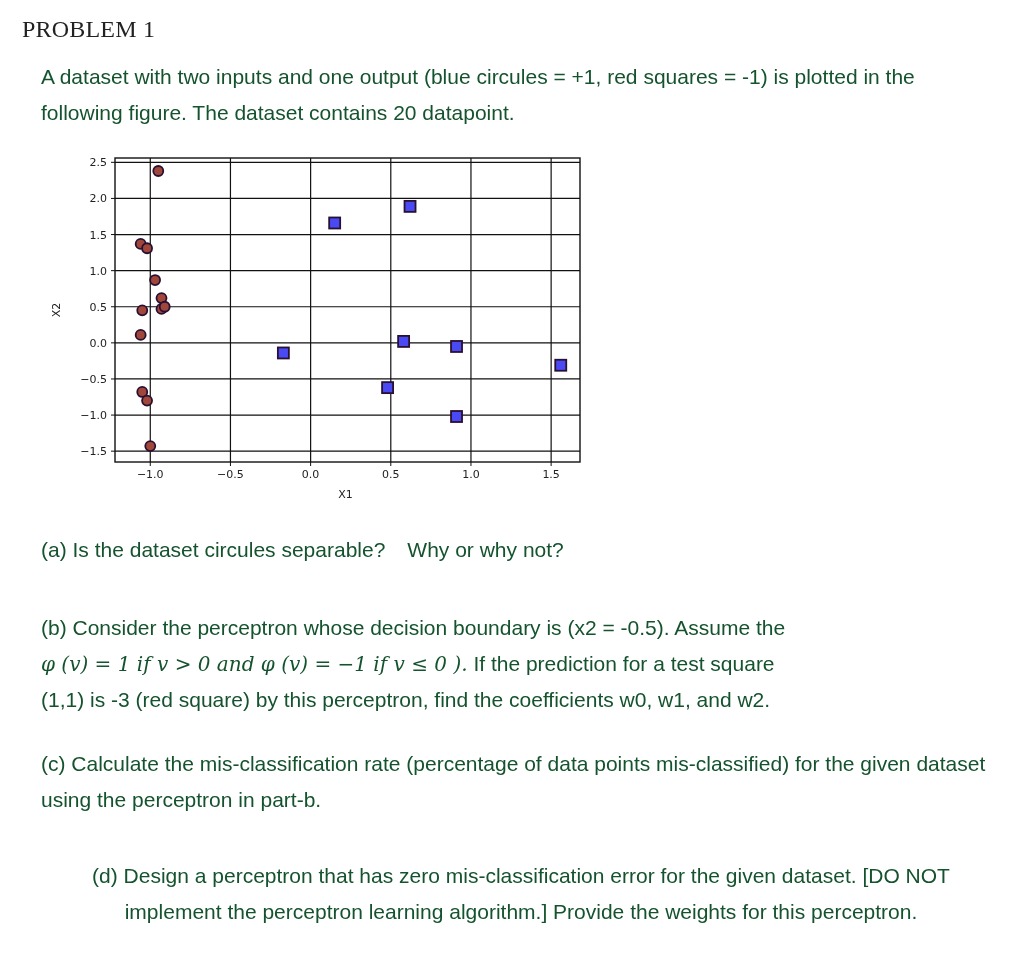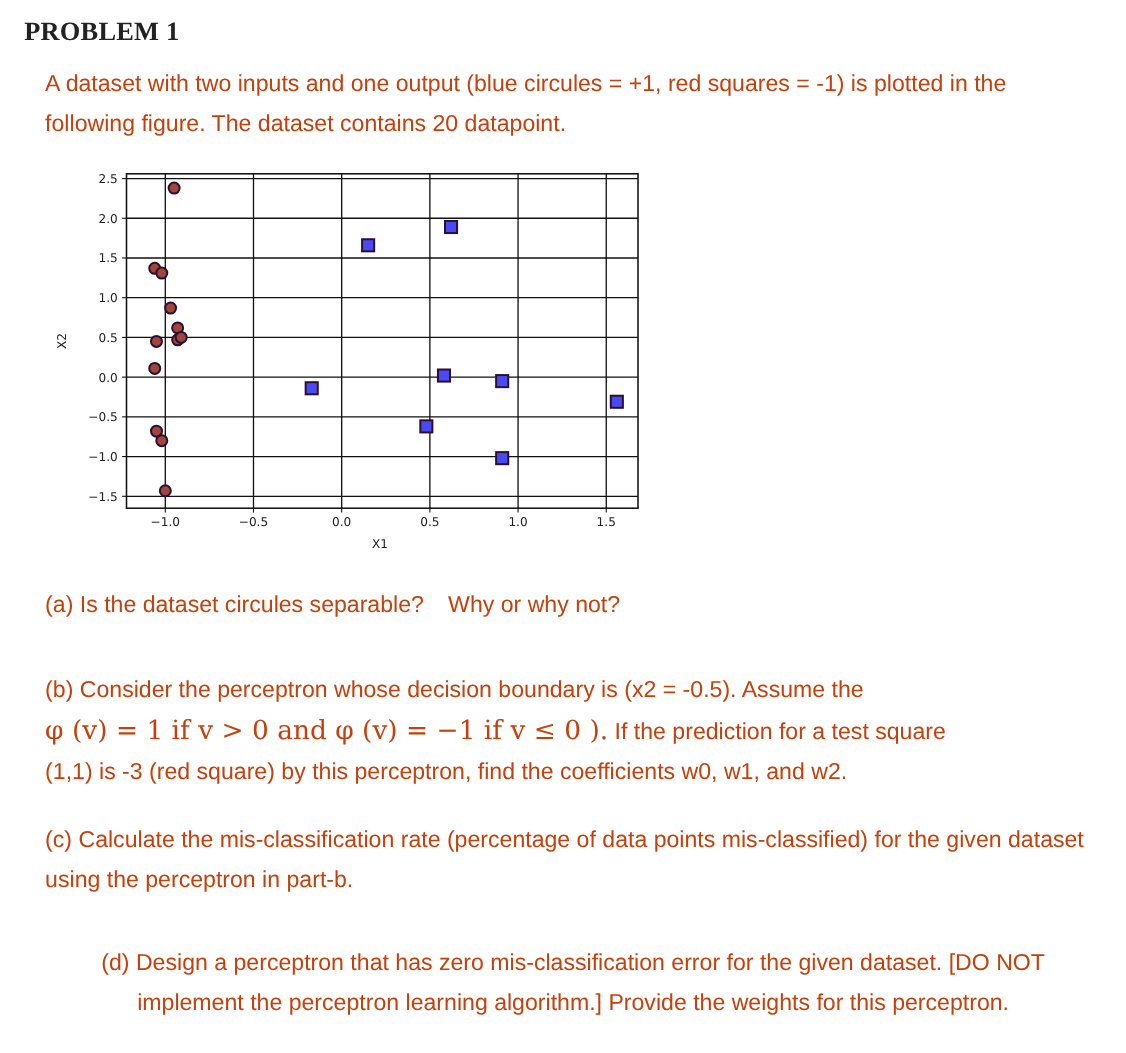--- a/index.html
+++ b/index.html
@@ -1,24 +1,24 @@
 <!DOCTYPE html>
 <html><head>
 <meta charset="utf-8">
 <style>
   html, body { margin:0; padding:0; background:#ffffff; }
   body { width:1024px; height:957px; position:relative; overflow:hidden; color:#1a1a1a; font-family:"Liberation Sans", sans-serif; }
-  .title { position:absolute; left:22px; top:16px; font-family:"Liberation Serif", serif; font-size:24px; letter-spacing:0.2px; color:#222;font-weight:bold; }
-  .para { position:absolute; left:41px; font-size:21px; line-height:36px; color:#c2410c; }
+  .title { position:absolute; left:22px; top:16px; font-family:"Liberation Serif", serif; font-size:24px; letter-spacing:0.2px; color:#222; }
+  .para { position:absolute; left:41px; font-size:21px; line-height:36px; color:#14532d; }
   .p-intro { top:59px; width:960px; }
   .p-a { top:532px; }
   .p-b { top:610px; width:960px; }
   .p-c { top:746px; width:960px; }
   .p-d { top:858px; width:960px;text-align:center; }
-  .math { font-family:"DejaVu Serif", serif; font-size:24px; }
+  .math { font-family:"DejaVu Serif", serif; font-style:italic; font-size:20px; }
   .gap { display:inline-block; width:22px; }
   #plot { position:absolute; left:40px; top:150px; }
 </style>
 </head>
 <body>
 
 <div class="title">PROBLEM 1</div>
 
 <div class="para p-intro">A dataset with two inputs and one output (blue circules = +1, red squares = -1) is plotted in the following figure. The dataset contains 20 datapoint.</div>
 

